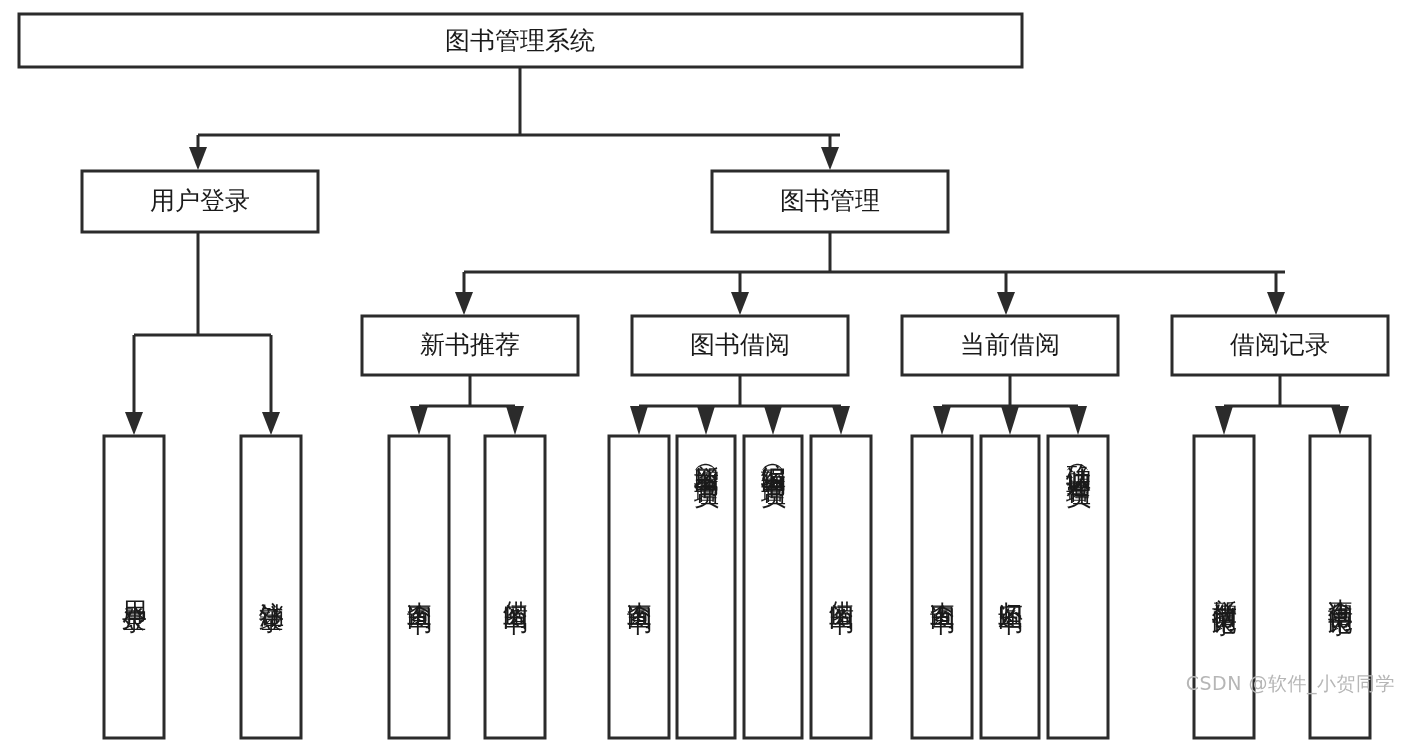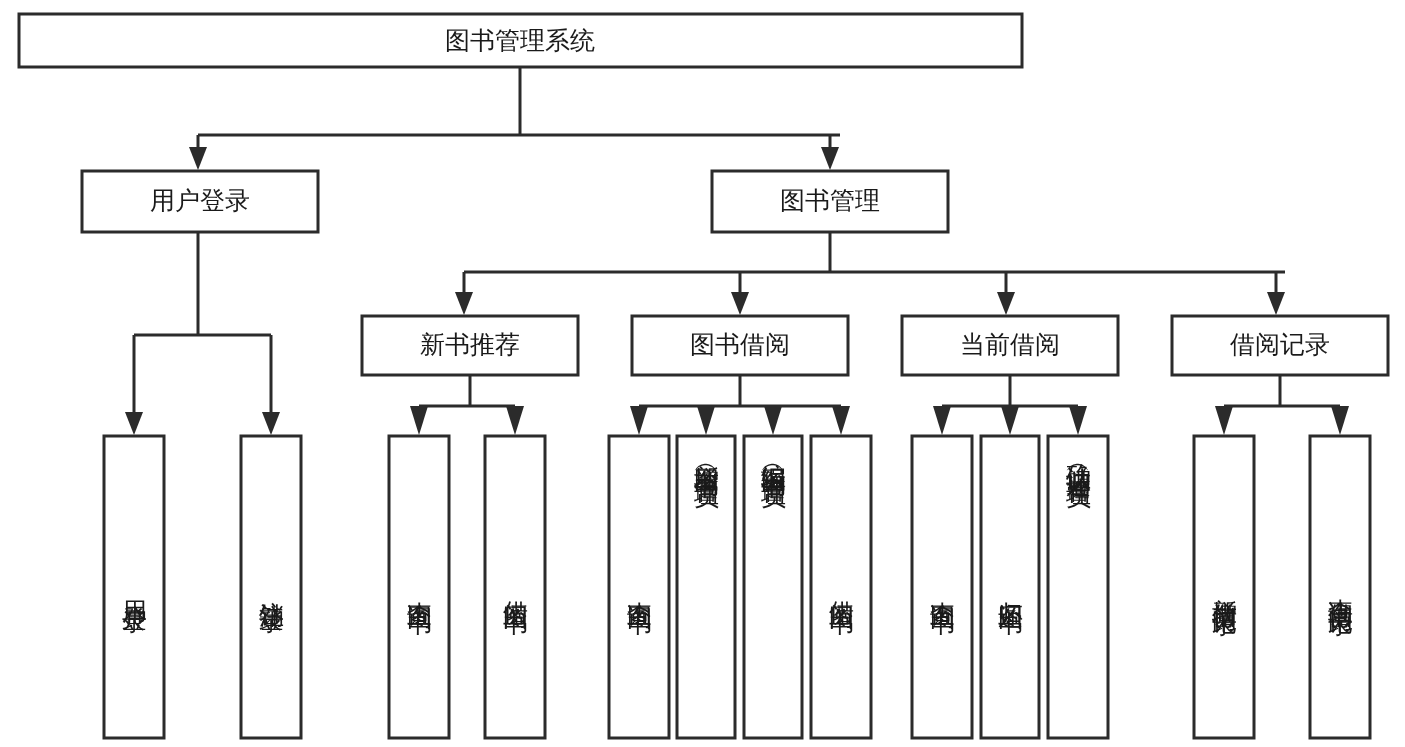--- a/index.html
+++ b/index.html
@@ -239,14 +239,15 @@
   </div>
 
   <div class="node-label-v-wrap" style="left:1194px; top:436px; width:60px; height:302px;">
     <span class="node-label-v">新增借阅记录</span>
   </div>
 
   <div class="node-label-v-wrap" style="left:1310px; top:436px; width:60px; height:302px;">
     <span class="node-label-v">查询借阅记录</span>
   </div>
 
+  <div class="watermark">CSDN @软件_小贺同学</div>
 
 </div>
 
 </body></html>

